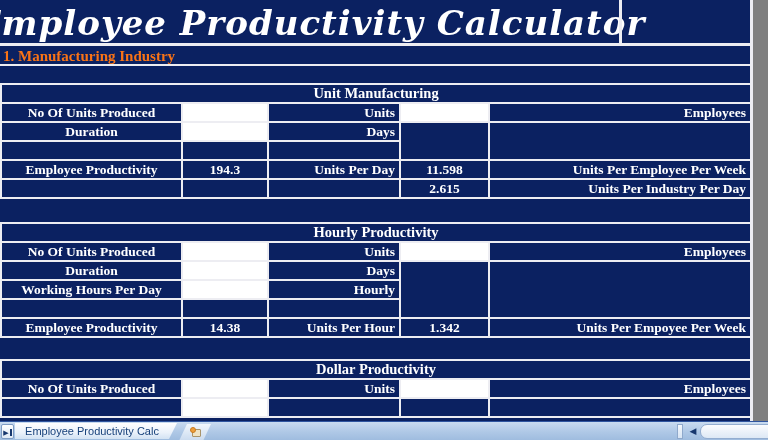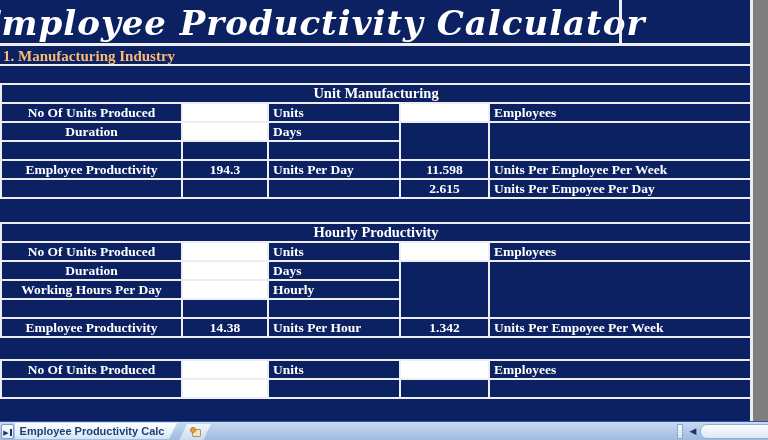--- a/index.html
+++ b/index.html
@@ -18,35 +18,35 @@
   }
   .title-text {
     position:absolute; left:0; top:0; width:620px; height:46px;
     display:flex; align-items:center; justify-content:center;
     font-family: "DejaVu Serif", serif; font-style: italic; font-weight: bold;
     font-size: 34px; color:#FFFFFF; letter-spacing: 1px; white-space: nowrap;
   }
   .title-divider { position:absolute; left:619px; top:0; width:3px; height:46px; background:#EDEDF2; }
   .industry-row {
     height: 20px; border-bottom: 2px solid #EDEDF2;
-    color:#fdba74; font-weight:bold; font-size:15px; line-height:20px; padding-left:3px;
+    color:#f97316; font-weight:bold; font-size:15px; line-height:20px; padding-left:3px;
   }
   .gap1 { height: 17px; }
   .gap2 { height: 23px; }
   .gap3 { height: 21px; }
 
   table.sec { border-collapse: collapse; table-layout: fixed; width: 750px; }
   table.sec td {
     border: 2px solid #EDEDF2; height: 19px; padding: 0 4px;
     font-weight: bold; font-size: 13.5px; color: #FFFFFF;
     overflow: hidden; white-space: nowrap; background: #0B2161;
   }
   table.sec tr.hdr td { height: 15px; text-align: center; font-size: 14.5px; }
   td.lab { text-align: center; }
-  td.unl { text-align: left; }
+  td.unl { text-align: right; }
   td.num { text-align: center; }
   td.inp {
     background: #FFFFFF !important; color: #000000;
     text-align: center; border: 2px solid #141414;
   }
   
   .tabbar {
     position:absolute; left:0; top:421px; width:768px; height:19px;
     background: linear-gradient(180deg, #C9DBF0 0%, #AFC8E6 55%, #9FBCDF 100%);
     border-top: 1px solid #2F55A0;
@@ -56,21 +56,21 @@
     position:absolute; left:1px; top:2px; width:13px; height:15px;
     background: linear-gradient(#FFFFFF,#DFE9F5); border:1px solid #7F9CC4; border-radius:2px;
     color:#17376E; font-size:7px; line-height:13px; text-align:center; cursor:pointer;
   }
   .navbtn .bar { display:inline-block; width:2px; height:7px; background:#17376E; vertical-align:middle; margin-left:1px; }
   .navbtn .tri { display:inline-block; vertical-align:middle; }
   .tab-active {
     position:absolute; left:15px; top:1px; width:162px; height:16px;
     background: linear-gradient(180deg,#FFFFFF 0%, #EAF1FA 60%, #D2E2F3 100%);
     clip-path: polygon(0 0, 100% 0, calc(100% - 8px) 100%, 0 100%);
-    color:#16407A; font-weight:bold; font-size:11px; line-height:17px;
+    color:#16407A; font-weight:normal; font-size:11px; line-height:17px;
     text-align:center; padding-right:8px; cursor:pointer;
   }
   .tab-insert {
     position:absolute; left:179px; top:2px; width:32px; height:17px;
     background: linear-gradient(180deg,#F2F7FC,#C9DAEF);
     clip-path: polygon(8px 0, 100% 0, calc(100% - 8px) 100%, 0 100%);
     cursor:pointer;
   }
   .ws-icon { position:absolute; left:11px; top:3px; width:12px; height:10px; }
   .ws-icon .sheet-shape { position:absolute; left:2px; top:2px; width:9px; height:8px; background:#EFE3C4; border:1px solid #A9946B; border-radius:1px; }
@@ -140,21 +140,21 @@
         <td class="num">194.3</td>
         <td class="unl">Units Per Day</td>
         <td class="num">11.598</td>
         <td class="unl">Units Per Employee Per Week</td>
       </tr>
       <tr>
         <td></td>
         <td></td>
         <td></td>
         <td class="num">2.615</td>
-        <td class="unl">Units Per Empoyee Per Day</td>
+        <td class="unl">Units Per Industry Per Day</td>
       </tr>
     </tbody>
       </table>
 
     <div class="gap2"></div>
 
     <table class="sec">
       <colgroup>
           <col style="width:181px">
           <col style="width:86px">
@@ -204,20 +204,23 @@
 
     <table class="sec">
       <colgroup>
           <col style="width:181px">
           <col style="width:86px">
           <col style="width:132px">
           <col style="width:89px">
           <col style="width:262px">
         </colgroup>
       <tbody>
+          <tr class="hdr">
+            <td colspan="5">Dollar Productivity</td>
+          </tr>
       <tr>
         <td class="lab">No Of Units Produced</td>
         <td class="inp">523</td>
         <td class="unl">Units</td>
         <td class="inp">40</td>
         <td class="unl">Employees</td>
       </tr>
       <tr>
         <td></td>
         <td class="inp"></td>

